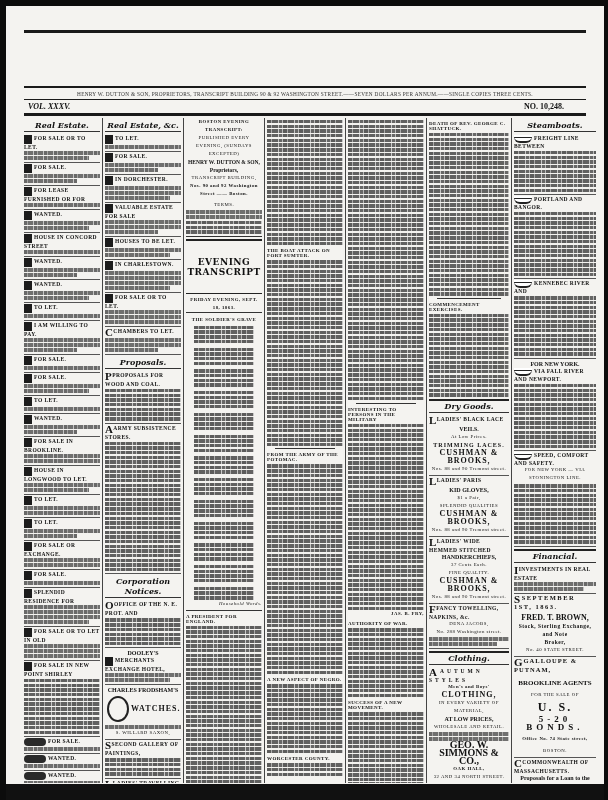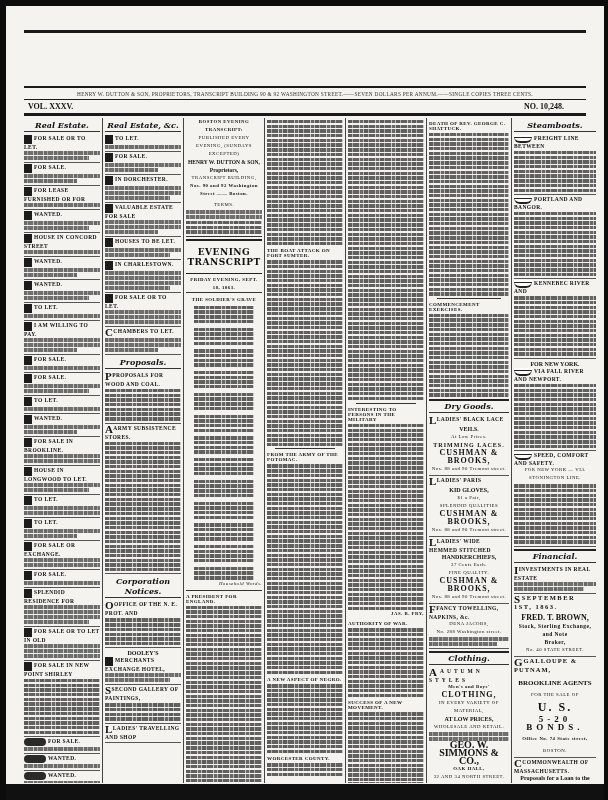--- a/index.html
+++ b/index.html
@@ -4,42 +4,42 @@
 <style>
   html,body{margin:0;padding:0;}
   body{width:608px;height:800px;background:#0c0c0c;overflow:hidden;position:relative;font-family:"Liberation Serif","DejaVu Serif",serif;color:#111;}
   .page{position:absolute;left:6px;top:6px;width:598px;height:778px;background:#f4f3f0;}
   .bottom-edge{position:absolute;left:6px;top:784px;width:598px;height:16px;background:#111;}
   .rule{position:absolute;left:18px;right:18px;background:#1a1a1a;}
   .masthead{position:absolute;left:18px;right:18px;top:32px;height:46px;display:flex;justify-content:center;align-items:center;}
   .masthead span{font-family:"DejaVu Serif",serif;font-weight:bold;font-size:46px;letter-spacing:1px;color:#151515;text-shadow:1px 1px 0 #666;font-style:italic;transform:scaleY(1.05);}
   .imprint{position:absolute;left:18px;right:18px;top:85px;text-align:center;font-size:5.3px;letter-spacing:0.3px;color:#333;white-space:nowrap;}
   .dateline{position:absolute;left:22px;right:22px;top:96px;height:10px;font-size:8px;font-weight:bold;color:#111;}
-  .dateline .vol{position:absolute;left:0;}
+  .dateline .vol{position:absolute;left:0;font-style:italic;}
   .dateline .date{position:absolute;left:0;right:0;text-align:center;}
   .dateline .no{position:absolute;right:18px;}
   .cols{position:absolute;left:18px;top:112px;width:572px;height:665px;}
   .col{position:absolute;top:0;height:665px;overflow:hidden;}
   .vline{position:absolute;top:0;width:1px;height:665px;background:#444;}
   .head{font-family:"DejaVu Serif",serif;font-weight:bold;font-style:italic;font-size:8px;text-align:center;margin:2px 0 2px;border-bottom:1px solid #333;padding-bottom:1px;}
   .ad{border-bottom:1px solid #555;padding:1px 0 2px;}
   .ad .t{font-size:5.5px;font-weight:bold;letter-spacing:0.4px;line-height:6px;}
   .ad .t .cut{display:inline-block;width:8px;height:9px;background:#1c1c1c;vertical-align:top;margin-right:2px;}
   .ad .t .cutw{display:inline-block;width:22px;height:8px;background:#2a2a2a;border-radius:4px;vertical-align:top;margin-right:2px;}
   .ad .t .drop{font-size:11px;line-height:9px;vertical-align:top;}
   .txt{height:4px;margin-top:1px;background:repeating-linear-gradient(90deg,#3b3b3b 0 3px,#8a8a8a 3px 4px,#444 4px 9px,#b5b5b5 9px 10px);opacity:0.75;}
   .txt.s{width:70%;}
   .txt.m{width:85%;}
   .body-text{margin-top:2px;}
   .body-text .ln{height:3.4px;margin-top:1.3px;background:repeating-linear-gradient(90deg,#363636 0 4px,#9a9a9a 4px 5px,#3d3d3d 5px 11px,#bdbdbd 11px 12px,#444 12px 15px,#aaa 15px 16px);opacity:0.8;}
   .ctr{text-align:center;font-size:6px;font-weight:bold;line-height:8px;}
   .ctr.big{font-size:8px;letter-spacing:1px;}
   .ctr.xl{font-size:12px;letter-spacing:2px;}
   .ctr.sm{font-size:4.8px;font-weight:normal;letter-spacing:0.5px;}
-  .ed-title{font-family:"DejaVu Serif",serif;font-weight:bold;font-size:9px;text-align:center;letter-spacing:0.5px;border-top:2px solid #222;border-bottom:1px solid #222;padding:6px 0;margin:2px 0;}
+  .ed-title{font-family:"DejaVu Serif",serif;font-weight:bold;font-size:9px;text-align:center;letter-spacing:0.5px;border-top:2px solid #222;border-bottom:1px solid #222;padding:16px 0;margin:2px 0;}
   .poem .ln{width:80%;margin-left:10%;}
   .poem .gap{height:3px;}
   .story-head{font-size:5px;font-weight:bold;letter-spacing:0.4px;margin-top:3px;}
   .boat{display:inline-block;width:18px;height:6px;border-bottom:2px solid #222;border-radius:0 0 6px 6px;background:linear-gradient(#fff 0 40%,#222 40% 55%,#fff 55%);vertical-align:middle;margin-right:2px;}
   .boot{display:inline-block;width:16px;height:11px;background:#222;border-radius:2px 6px 2px 2px;vertical-align:middle;margin-right:3px;}
   .seal{width:18px;height:22px;border:2px solid #222;border-radius:50%;margin:2px;display:inline-block;vertical-align:middle;}
 </style>
 </head>
 <body>
 
@@ -298,20 +298,21 @@
             <div class="ln"></div>
             <div class="ln"></div>
           </div>
         </div>
       <div class="ad">
           <div class="ctr">DOOLEY'S</div>
           <div class="t"><span class="cut"></span><span>MERCHANTS EXCHANGE HOTEL,</span></div>
           <div class="txt"></div>
           <div class="txt m"></div>
         </div>
+      <div class="ad"><div class="ctr">CHARLES FRODSHAM'S</div><span class="seal"></span><span class="ctr big" style="display:inline-block;vertical-align:middle;">WATCHES.</span><div class="txt"></div><div class="ctr sm">S. WILLARD SAXON,</div></div>
       <div class="ad">
           <div class="t"><span class="drop">S</span><span>SECOND GALLERY OF PAINTINGS,</span></div>
           <div class="body-text">
             <div class="ln"></div>
             <div class="ln"></div>
             <div class="ln"></div>
             <div class="ln"></div>
           </div>
         </div>
       <div class="ad">

